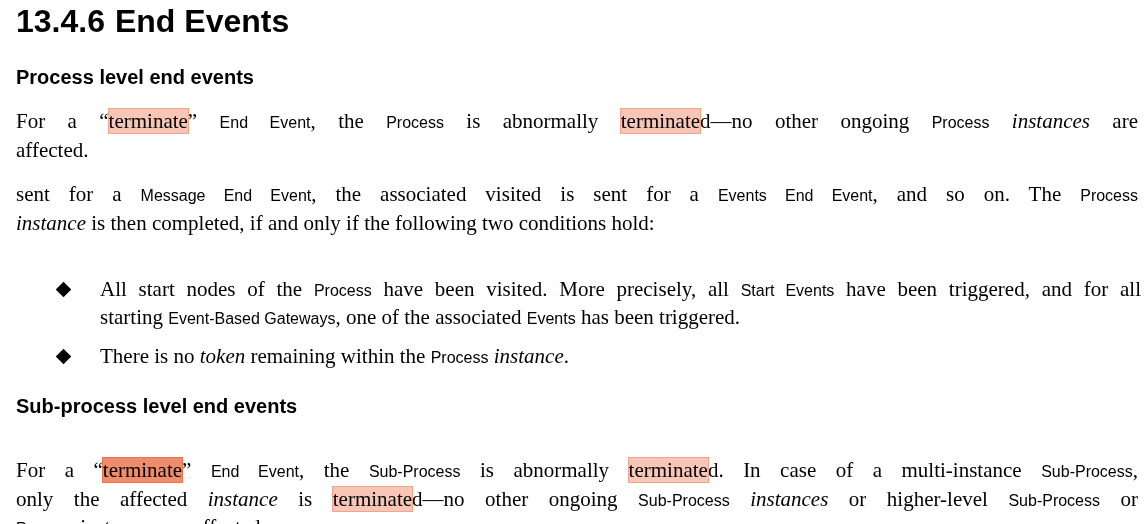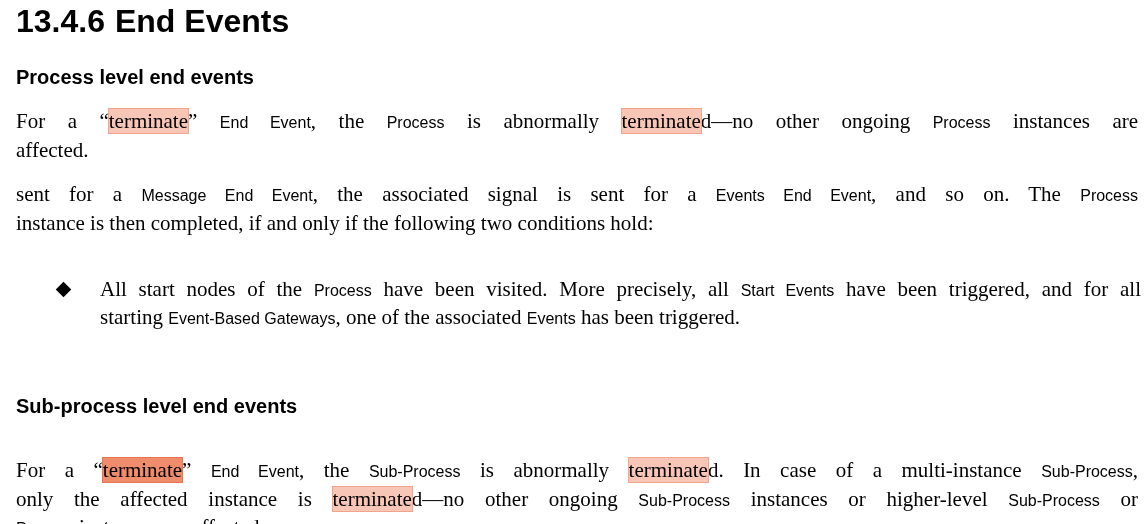--- a/index.html
+++ b/index.html
@@ -59,21 +59,21 @@
       text-align-last: justify;
     }
     .para .line.last {
       text-align-last: left;
     }
     .b {
       font-family: "Liberation Sans", sans-serif;
       font-weight: normal;
       font-size: 16px;
     }
-    .i { }
+    .i { font-style: italic; }
     .hl {
       background: #f8c6b6;
       outline: 1px solid #f2a58c;
       outline-offset: 0px;
     }
     .hl-strong {
       background: #ef8c6c;
       outline: 1px solid #e8734f;
     }
     .bullet-list {
@@ -119,29 +119,33 @@
   </h1>
 
   <h2 class="subhead" style="top:64px;">Process level end events</h2>
 
   <p class="para" style="top:108px;">
     <span class="line"><span>For a “</span><span class="hl">terminate</span><span>” </span><span class="b">End Event</span><span>, the </span><span class="b">Process</span><span> is abnormally </span><span class="hl">terminate</span><span>d—no other ongoing </span><span class="b">Process</span><span> </span><span class="i">instances</span><span> are</span></span>
     <span class="line last"><span>affected.</span></span>
   </p>
 
   <p class="para" style="top:181px;">
-    <span class="line"><span>sent for a </span><span class="b">Message End Event</span><span>, the associated signal is sent for a </span><span class="b">Events End Event</span><span>, and so on. The </span><span class="b">Process</span></span>
+    <span class="line"><span>sent for a </span><span class="b">Message End Event</span><span>, the associated visited is sent for a </span><span class="b">Events End Event</span><span>, and so on. The </span><span class="b">Process</span></span>
     <span class="line last"><span class="i">instance</span><span> is then completed, if and only if the following two conditions hold:</span></span>
   </p>
 
   <ul class="bullet-list" style="top:276px;">
     <li class="bullet-item">
       <span class="diamond"></span>
       <span class="line j"><span>All start nodes of the </span><span class="b">Process</span><span> have been visited. More precisely, all </span><span class="b">Start Events</span><span> have been triggered, and for all</span></span>
       <span class="line"><span>starting </span><span class="b">Event-Based Gateways</span><span>, one of the associated </span><span class="b">Events</span><span> has been triggered.</span></span>
+    </li>
+    <li class="bullet-item" style="margin-top:11px;">
+      <span class="diamond"></span>
+      <span class="line"><span>There is no </span><span class="i">token</span><span> remaining within the </span><span class="b">Process</span><span> </span><span class="i">instance</span><span>.</span></span>
     </li>
   </ul>
 
   <h2 class="subhead" style="top:393px;">Sub-process level end events</h2>
 
   <p class="para" style="top:457px;">
     <span class="line"><span>For a “</span><span class="hl hl-strong">terminate</span><span>” </span><span class="b">End Event</span><span>, the </span><span class="b">Sub-Process</span><span> is abnormally </span><span class="hl">terminate</span><span>d. In case of a multi-instance </span><span class="b">Sub-Process</span><span>,</span></span>
     <span class="line"><span>only the affected </span><span class="i">instance</span><span> is </span><span class="hl">terminate</span><span>d—no other ongoing </span><span class="b">Sub-Process</span><span> </span><span class="i">instances</span><span> or higher-level </span><span class="b">Sub-Process</span><span> or</span></span>
     <span class="line last"><span class="b">Process</span><span> </span><span class="i">instances</span><span> are affected.</span></span>
   </p>

